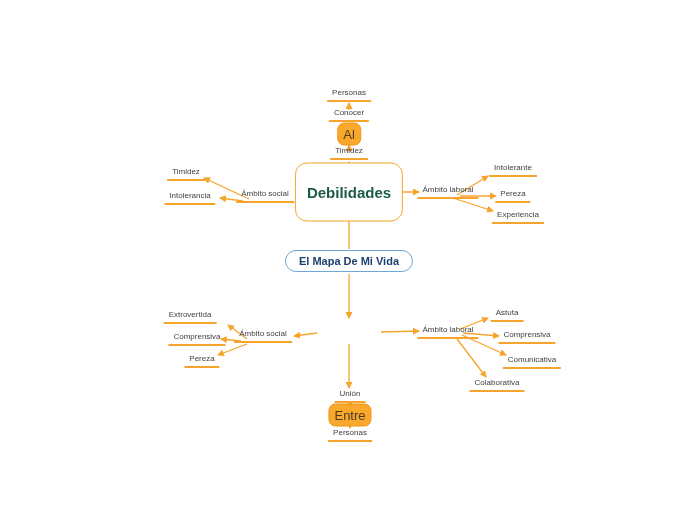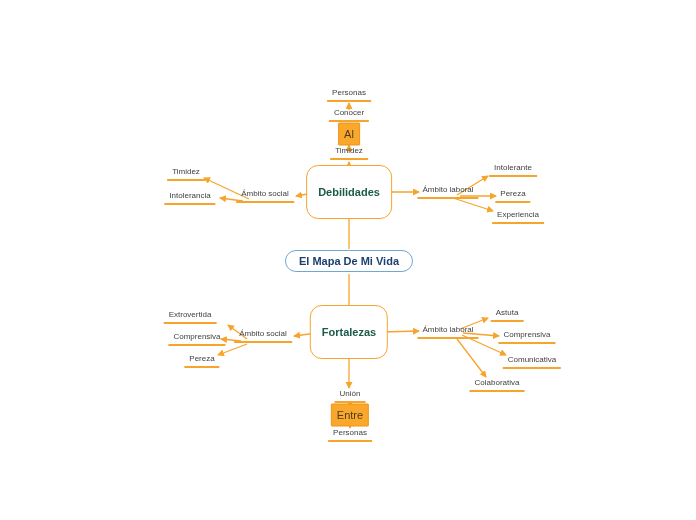--- a/index.html
+++ b/index.html
@@ -9,31 +9,31 @@
   }
   svg.links{position:absolute;left:0;top:0;width:696px;height:520px;}
   .leaf{
     position:absolute;transform:translateX(-50%);
     font-size:8px;line-height:10px;color:#3f3f3f;
     padding:0 5px 2px;border-bottom:2px solid #f7a42c;white-space:nowrap;
   }
   .pill{
     position:absolute;transform:translate(-50%,-50%);
     background:#ffffff;border:1.5px solid #f7a42c;border-radius:12px;
-    font-weight:bold;font-size:11px;color:#1c5a4a;
+    font-weight:bold;font-size:15px;color:#1c5a4a;
     padding:20px 11px;white-space:nowrap;
   }
   .pill.center{
     border-color:#6fa8d6;color:#1d3f6e;font-size:11px;
     padding:4px 13px;border-radius:13px;text-align:center;
   }
   .obox{
     position:absolute;transform:translate(-50%,-50%);
-    background:#f9a82c;border:1px solid #ef9316;border-radius:1px;
-    font-size:11px;line-height:9px;color:#4d3b20;padding:6px 5px;white-space:nowrap;
+    background:#f9a82c;border:1px solid #ef9316;border-radius:7px;
+    font-size:13px;line-height:9px;color:#4d3b20;padding:6px 5px;white-space:nowrap;
   }
 </style>
 </head>
 <body>
 
 <div class="canvas">
 
   <svg class="links" viewBox="0 0 696 520">
     <defs>
       <marker id="arw" markerUnits="userSpaceOnUse" markerWidth="8" markerHeight="8" refX="6" refY="3.5" orient="auto">
@@ -87,21 +87,20 @@
   <div class="leaf" style="left:186px;top:167px">Timidez</div>
   <div class="leaf" style="left:190px;top:191px">Intolerancia</div>
 
   <div class="leaf" style="left:448px;top:185px">Ámbito laboral</div>
   <div class="leaf" style="left:513px;top:163px">Intolerante</div>
   <div class="leaf" style="left:513px;top:189px">Pereza</div>
   <div class="leaf" style="left:518px;top:210px">Experiencia</div>
 
   <div class="pill center" style="left:349px;top:261px">El Mapa De Mi Vida</div>
 
-  <div class="pill" style="left:349px;top:332px">Fortalezas</div>
 
   <div class="leaf" style="left:263px;top:329px">Ámbito social</div>
   <div class="leaf" style="left:190px;top:310px">Extrovertida</div>
   <div class="leaf" style="left:197px;top:332px">Comprensiva</div>
   <div class="leaf" style="left:202px;top:354px">Pereza</div>
 
   <div class="leaf" style="left:448px;top:325px">Ámbito laboral</div>
   <div class="leaf" style="left:507px;top:308px">Astuta</div>
   <div class="leaf" style="left:527px;top:330px">Comprensiva</div>
   <div class="leaf" style="left:532px;top:355px">Comunicativa</div>

